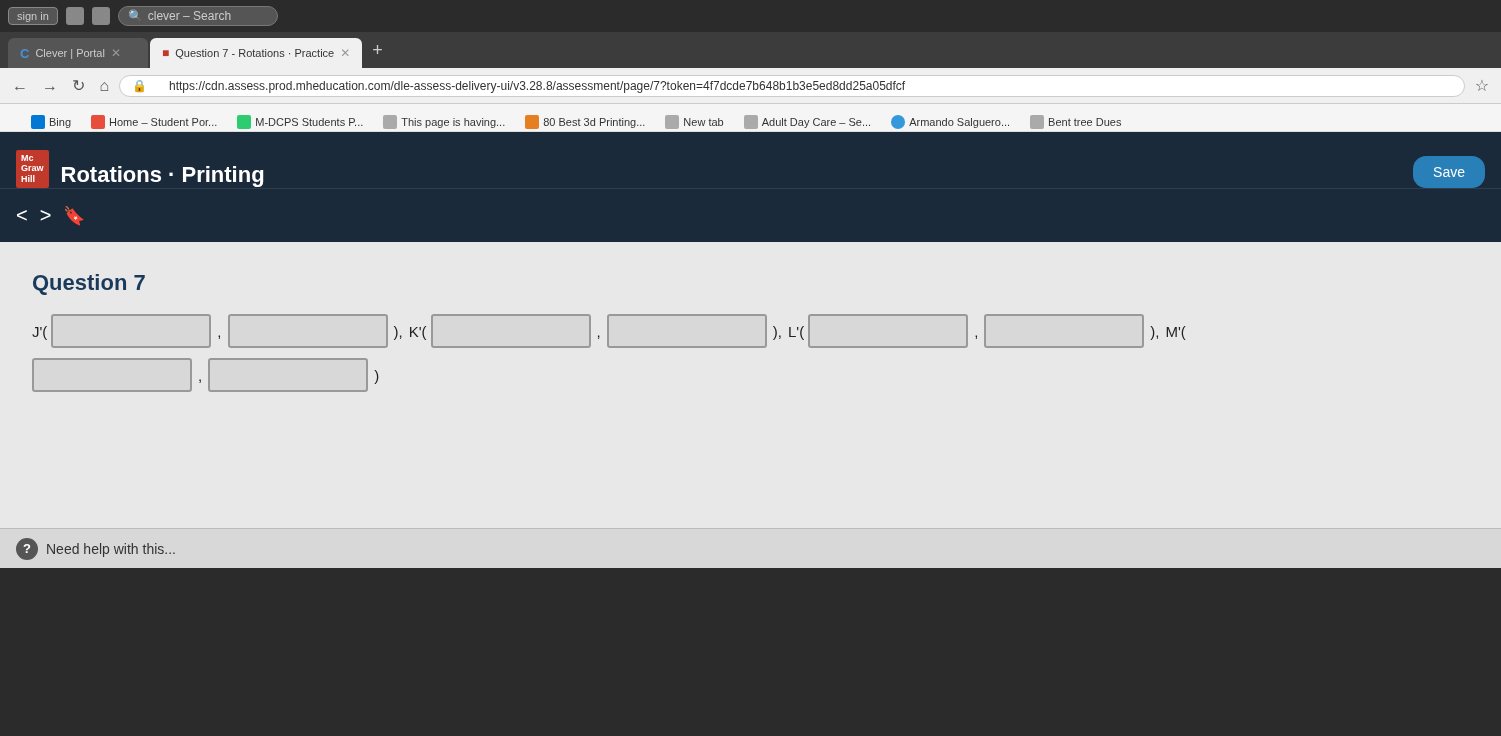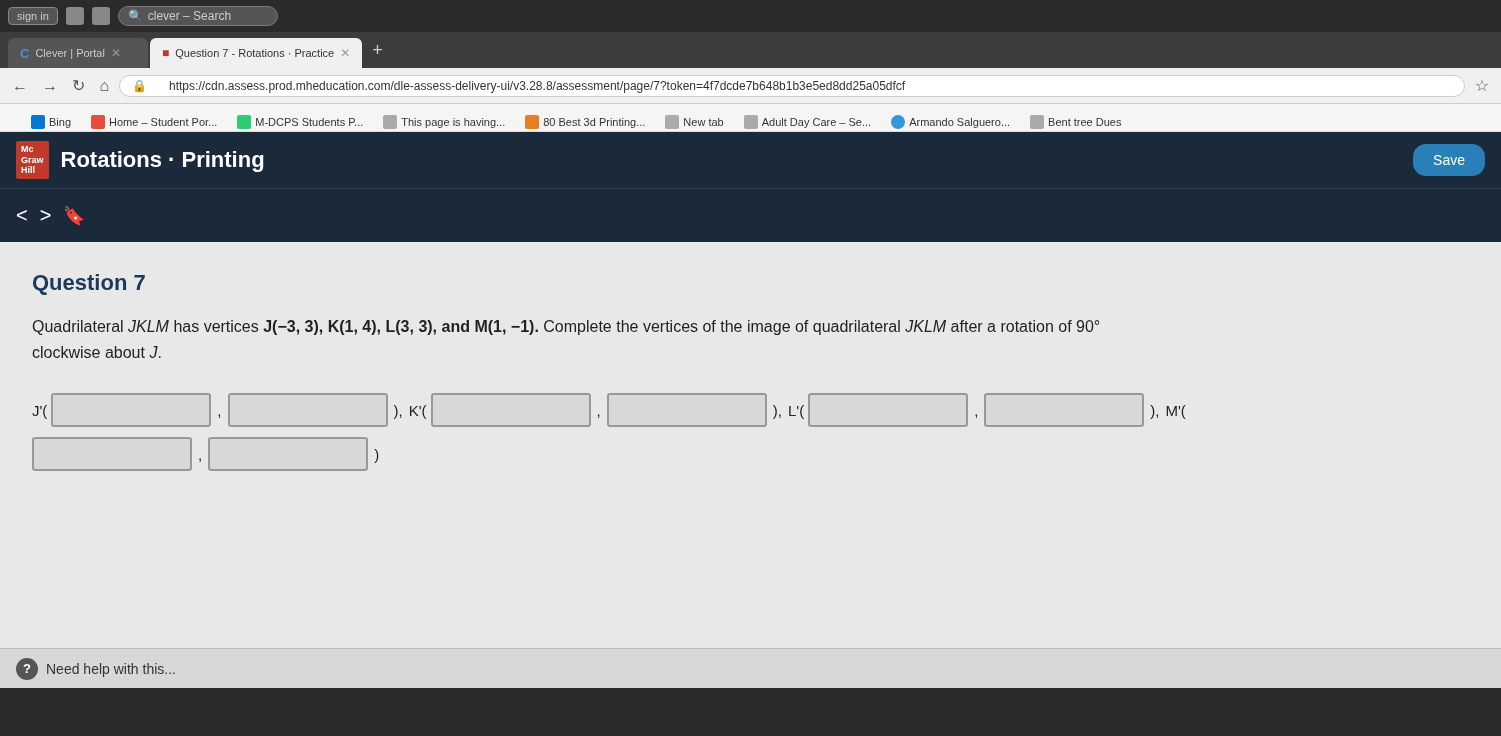--- a/index.html
+++ b/index.html
@@ -1,19 +1,19 @@
 <!DOCTYPE html>
 <html><head>
   <meta charset="utf-8">
   <style>
     * { margin: 0; padding: 0; box-sizing: border-box; }
     body { font-family: Arial, sans-serif; width: 1501px; height: 736px; overflow: hidden; background: #2b2b2b; }
 
     
-    .browser-outer { width: 100%; height: 688px; display: flex; flex-direction: column; background: #f9a8d4; }
+    .browser-outer { width: 100%; height: 568px; display: flex; flex-direction: column; background: #f9a8d4; }
 
     
     .title-bar { height: 32px; background: #2b2b2b; display: flex; align-items: center; padding: 0 8px; gap: 8px; }
     .sign-in-btn { background: #555; border: 1px solid #888; color: #ccc; font-size: 11px; padding: 2px 8px; border-radius: 4px; cursor: pointer; }
     .title-bar-icon { width: 18px; height: 18px; background: #888; border-radius: 3px; }
     .search-bar { background: #555; border: 1px solid #777; border-radius: 12px; padding: 2px 10px; color: #ccc; font-size: 12px; width: 160px; display: flex; align-items: center; gap: 4px; }
 
     
     .tab-bar { height: 36px; background: #3c3c3c; display: flex; align-items: flex-end; padding: 0 8px; gap: 2px; }
     .tab { height: 30px; background: #555; border-radius: 6px 6px 0 0; padding: 0 12px; display: flex; align-items: center; gap: 6px; font-size: 11px; color: #ccc; cursor: pointer; min-width: 140px; }
@@ -25,21 +25,21 @@
     .nav-bar { height: 36px; background: #f0f0f0; display: flex; align-items: center; padding: 0 8px; gap: 6px; border-bottom: 1px solid #ccc; }
     .nav-btn { background: none; border: none; font-size: 16px; color: #555; cursor: pointer; padding: 2px 4px; }
     .url-bar { flex: 1; background: white; border: 1px solid #ccc; border-radius: 14px; padding: 3px 12px; font-size: 12px; color: #333; display: flex; align-items: center; }
 
     
     .bookmarks-bar { height: 28px; background: #f5f5f5; display: flex; align-items: flex-end; padding: 0 23px; gap: 4px; border-bottom: 1px solid #ddd; overflow: hidden; }
     .bookmark-item { font-size: 11px; color: #333; padding: 2px 8px; border-radius: 3px; cursor: pointer; white-space: nowrap; display: flex; align-items: center; gap: 4px; }
     .bookmark-favicon { width: 14px; height: 14px; background: #aaa; border-radius: 2px; display: inline-block; }
 
     
-    .app-header { height: 56px; background: #1a2a3a; display: flex; align-items: center; padding: 0 16px; gap: 12px; }
+    .app-header { height: 56px; background: #1a2a3a; display: flex; align-items: flex-end; padding: 0 16px; gap: 12px; }
     .mcgraw-logo { background: #c0392b; color: white; font-size: 9px; font-weight: bold; padding: 3px 5px; line-height: 1.2; border-radius: 2px; }
     .app-title { color: white; font-size: 22px; font-weight: bold; }
     .save-btn { margin-left: auto; background: #2980b9; color: white; border: none; padding: 8px 20px; font-size: 14px; cursor: pointer; border-radius: 13px; }
 
     
     .question-nav { height: 54px; background: #1a2a3a; display: flex; align-items: center; padding: 0 16px; gap: 12px; border-top: 1px solid #2c3e50; }
     .nav-arrow { color: white; font-size: 20px; cursor: pointer; background: none; border: none; }
     .question-dropdown { background: white; border: 1px solid #ccc; border-radius: 4px; padding: 6px 12px; font-size: 15px; font-weight: bold; color: #333; display: flex; align-items: center; gap: 8px; cursor: pointer; }
     .dropdown-arrow { font-size: 12px; color: #666; }
     .bookmark-icon { color: white; font-size: 18px; cursor: pointer; }
@@ -156,23 +156,20 @@
 
   <div class="question-nav">
     <button class="nav-arrow">&lt;</button>
     <button class="nav-arrow">&gt;</button>
     <span class="bookmark-icon">🔖</span>
   </div>
 
   <div class="content-area">
     <div class="question-number">Question 7</div>
 
-    <div class="question-text">
-      Quadrilateral <em>JKLM</em> has vertices <strong>J(−3, 3), K(1, 4), L(3, 3), and M(1, −1).</strong> Complete the vertices of the image of quadrilateral <em>JKLM</em> after a rotation of 90° clockwise about <em>J</em>.
-    </div>
 
     <div class="answer-section">
 
       <div class="answer-row">
         <span class="answer-label">J'(</span>
         <input class="answer-input" type="text" value="" style="">
         <span class="comma">,</span>
         <input class="answer-input" type="text" value="" style="">
         <span class="paren-close">),</span>
 

